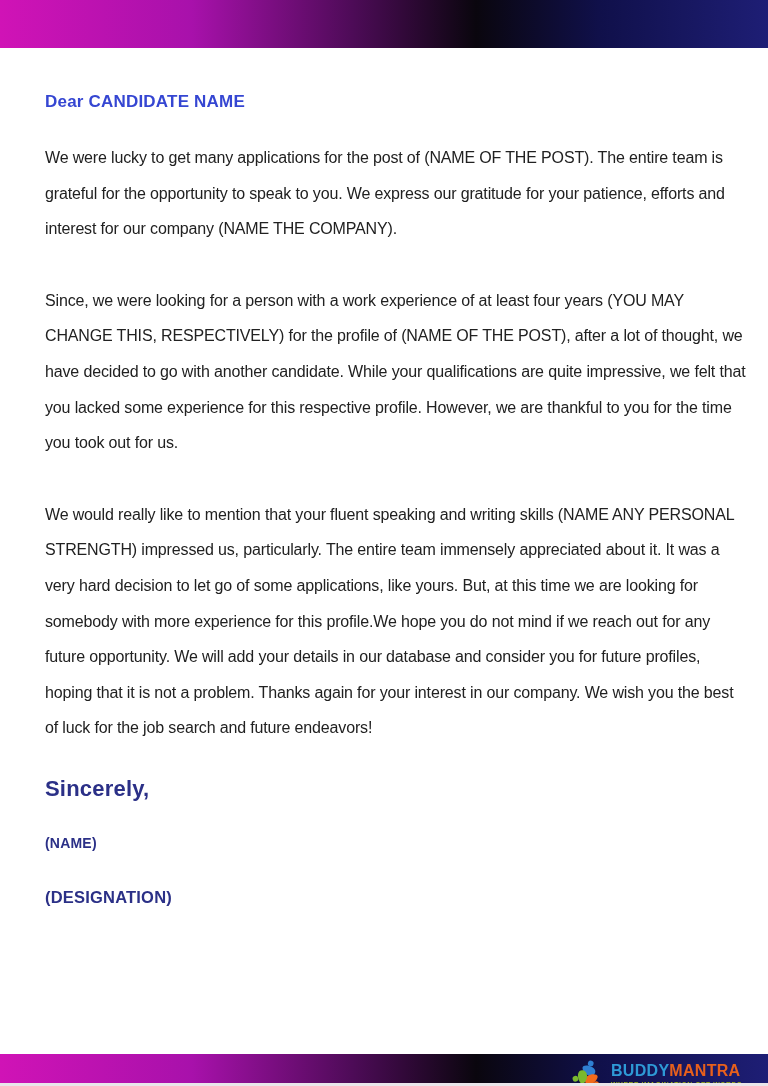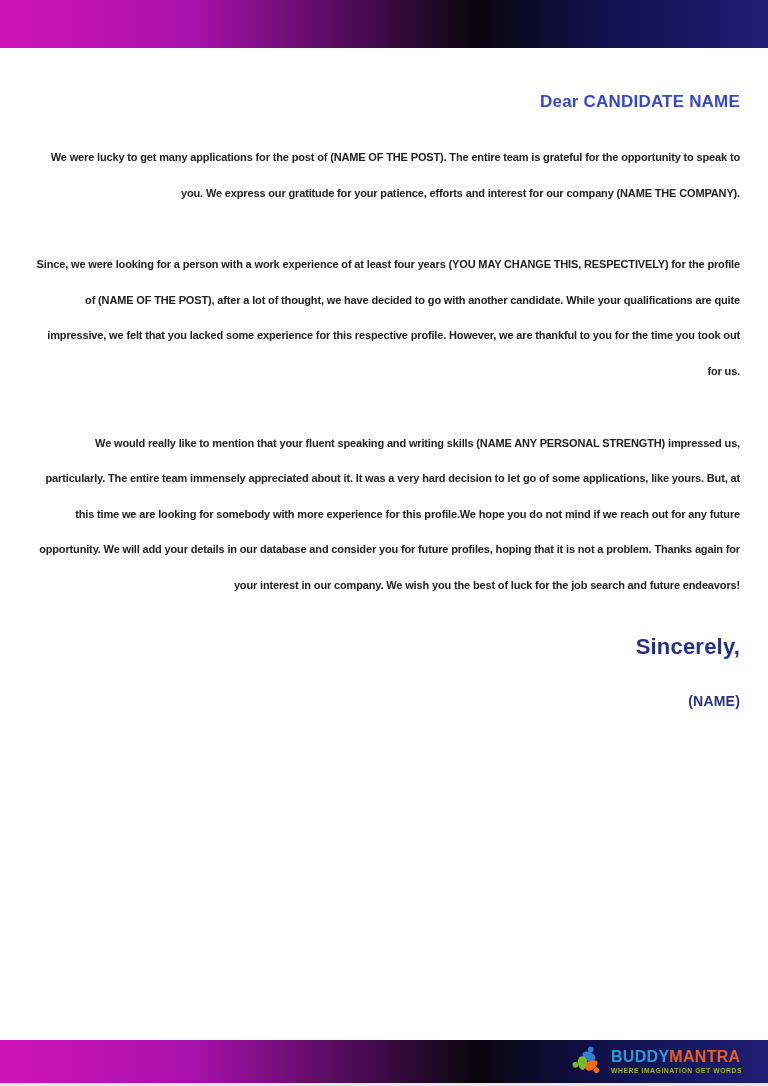--- a/index.html
+++ b/index.html
@@ -5,46 +5,46 @@
   html,body{margin:0;padding:0;}
   body{
     width:768px;height:1086px;position:relative;background:#ffffff;
     font-family:"Liberation Sans",sans-serif;overflow:hidden;
   }
   .header-bar{
     position:absolute;top:0;left:0;width:768px;height:48px;
     background:linear-gradient(90deg,#d013b6 0%,#a811ab 25%,#4d0b57 46%,#0a060e 62%,#10104a 78%,#1e1e75 100%);
   }
   .content{
-    position:absolute;top:48px;left:35px;width:705px;text-align:right;
+    position:absolute;top:48px;left:45px;width:705px;
   }
   .salutation{
     margin:44px 0 0 0;
     font-size:17px;font-weight:bold;color:#3546d2;letter-spacing:0.2px;
   }
   .para{
     margin:28px 0 0 0;
-    font-size:11px;line-height:35.6px;color:#212121;letter-spacing:-0.15px;
-    font-weight:700;
+    font-size:16px;line-height:35.6px;color:#212121;letter-spacing:-0.15px;
+    font-weight:400;
   }
   .para + .para{margin-top:36px;}
   .closing{
     margin:30px 0 0 0;
     font-size:22px;font-weight:bold;color:#2b3087;letter-spacing:0.2px;
   }
   .signer-name{
     margin:33px 0 0 0;
     font-size:14px;font-weight:bold;color:#2b3087;letter-spacing:0.2px;
   }
   .signer-designation{
     margin:37px 0 0 0;
     font-size:16.5px;font-weight:bold;color:#2b3087;letter-spacing:0.2px;
   }
   .footer-bar{
-    position:absolute;left:0;bottom:3px;width:768px;height:43px;
+    position:absolute;left:0;bottom:3px;width:768px;height:29px;
     background:linear-gradient(90deg,#d013b6 0%,#a811ab 25%,#4d0b57 46%,#0a060e 62%,#10104a 78%,#1e1e75 100%);
   }
   .footer-strip{
     position:absolute;left:0;bottom:0;width:768px;height:3px;background:#e9e6ea;
   }
   .brand-logo{
     position:absolute;right:26px;top:3px;display:flex;align-items:center;gap:5px;
   }
   .brand-text{display:flex;flex-direction:column;line-height:1;}
   .brand-name{
@@ -61,20 +61,21 @@
 
 <div class="header-bar"></div>
 
 <div class="content">
   <div class="salutation">Dear CANDIDATE NAME</div>
   <p class="para">We were lucky to get many applications for the post of (NAME OF THE POST). The entire team is grateful for the opportunity to speak to you. We express our gratitude for your patience, efforts and interest for our company (NAME THE COMPANY).</p>
   <p class="para">Since, we were looking for a person with a work experience of at least four years (YOU MAY CHANGE THIS, RESPECTIVELY) for the profile of (NAME OF THE POST), after a lot of thought, we have decided to go with another candidate. While your qualifications are quite impressive, we felt that you lacked some experience for this respective profile. However, we are thankful to you for the time you took out for us.</p>
   <p class="para">We would really like to mention that your fluent speaking and writing skills (NAME ANY PERSONAL STRENGTH) impressed us, particularly. The entire team immensely appreciated about it. It was a very hard decision to let go of some applications, like yours. But, at this time we are looking for somebody with more experience for this profile.We hope you do not mind if we reach out for any future opportunity. We will add your details in our database and consider you for future profiles, hoping that it is not a problem. Thanks again for your interest in our company. We wish you the best of luck for the job search and future endeavors!</p>
   <div class="closing">Sincerely,</div>
   <div class="signer-name">(NAME)</div>
+  <div class="signer-designation">(DESIGNATION)</div>
 </div>
 
 <div class="footer-bar">
   <div class="brand-logo">
     <span style="display:inline-block;width:37px;height:37px;">
       <svg viewBox="0 0 40 40" width="37" height="37" aria-hidden="true">
         <g fill="#2f7fd2" transform="rotate(15 20 20)">
           <circle cx="20" cy="6.5" r="3.1"></circle>
           <path d="M13 11.5 C15.5 8.8 24 8.6 26.6 12.6 C28.7 16.2 25 20.6 20.4 19.6 C15.4 18.6 11.2 13.6 13 11.5 Z"></path>
         </g>

